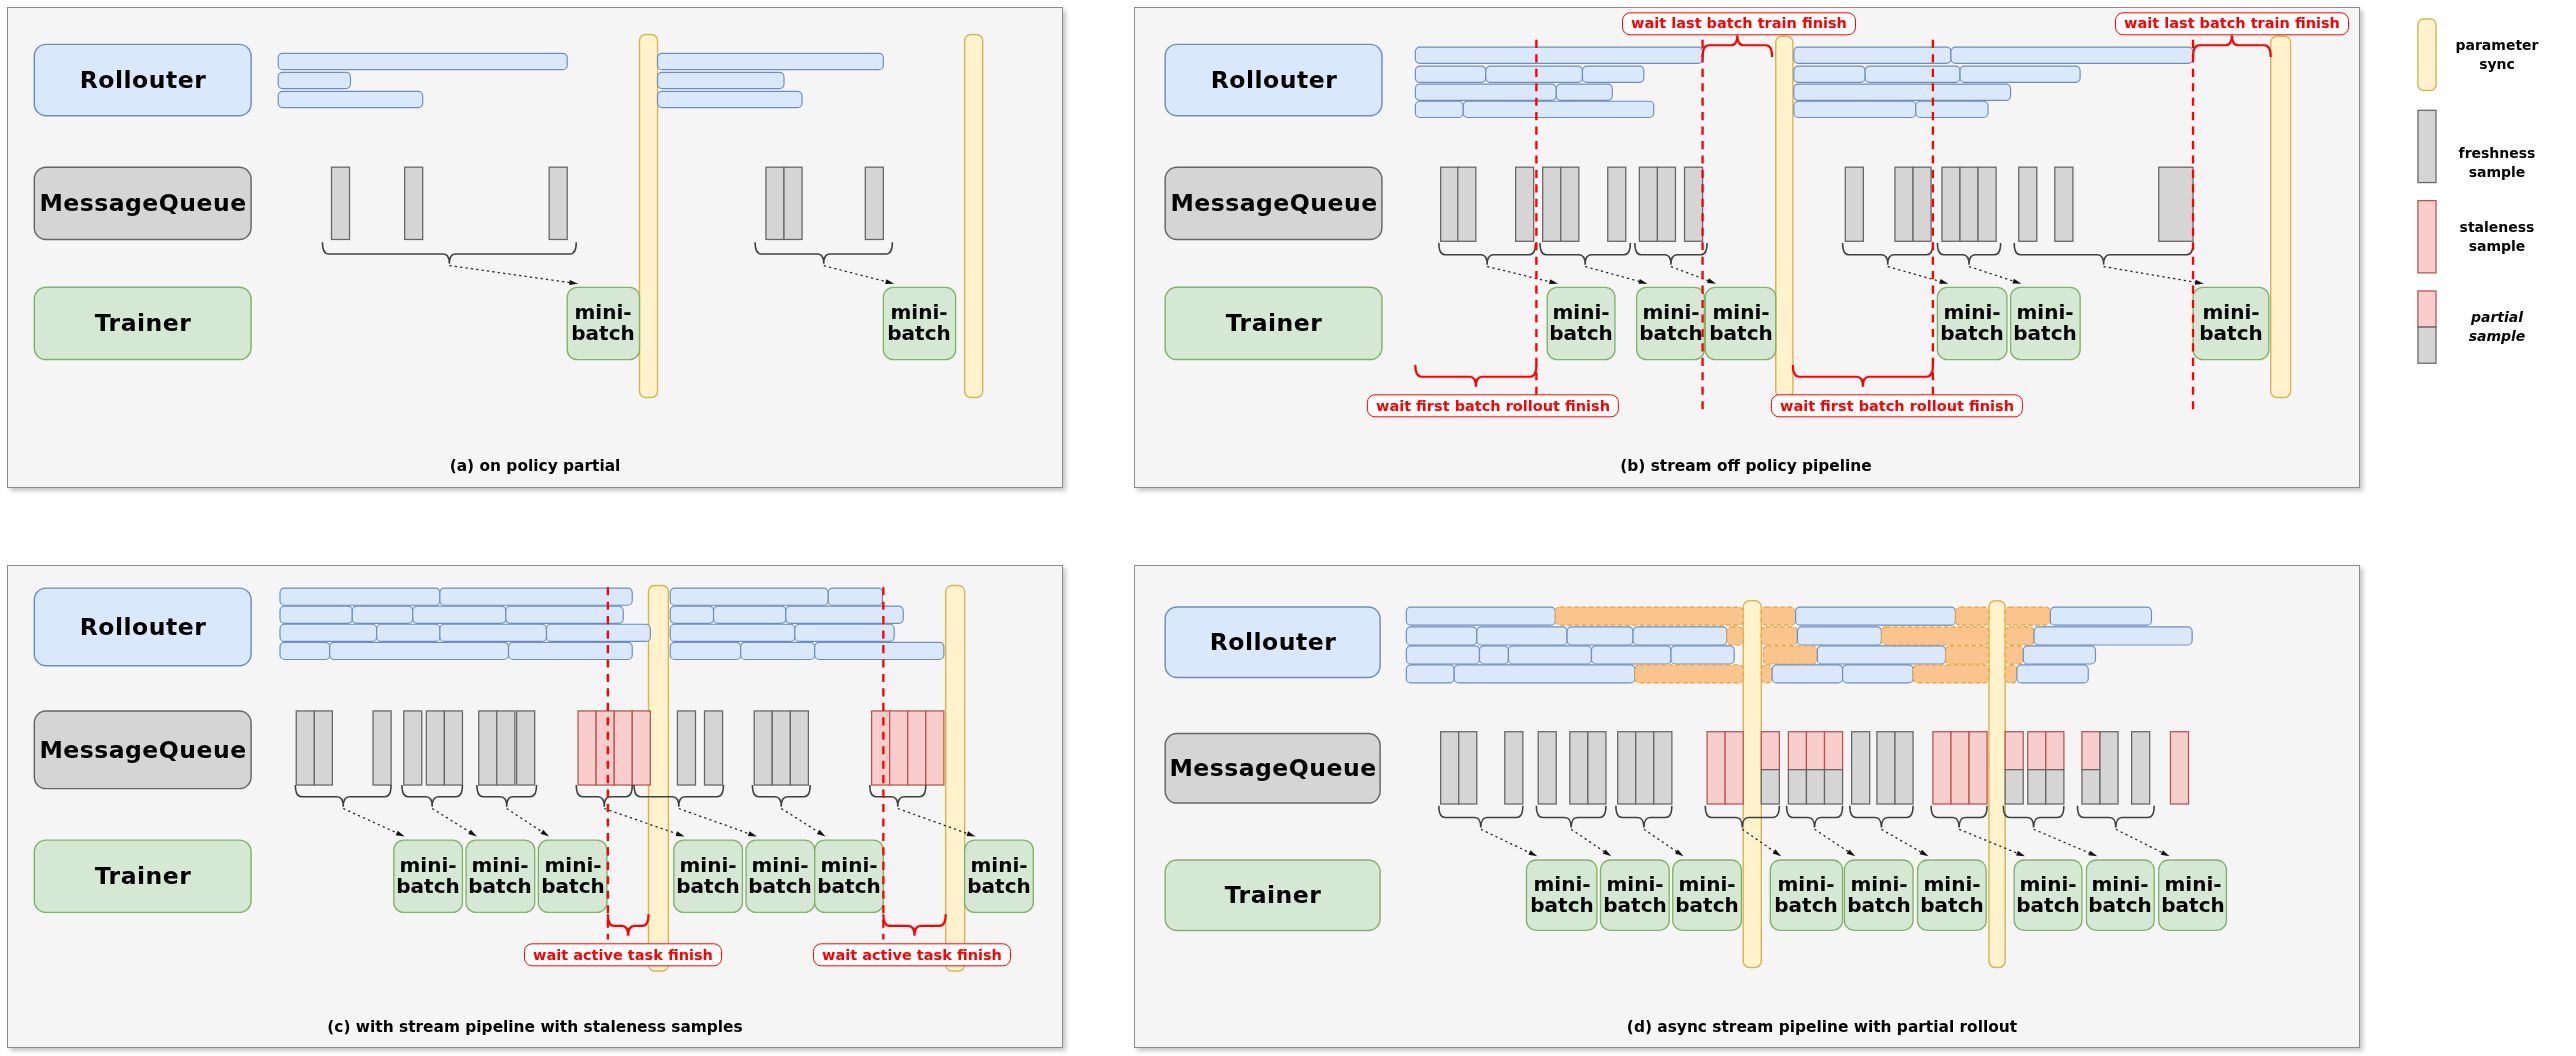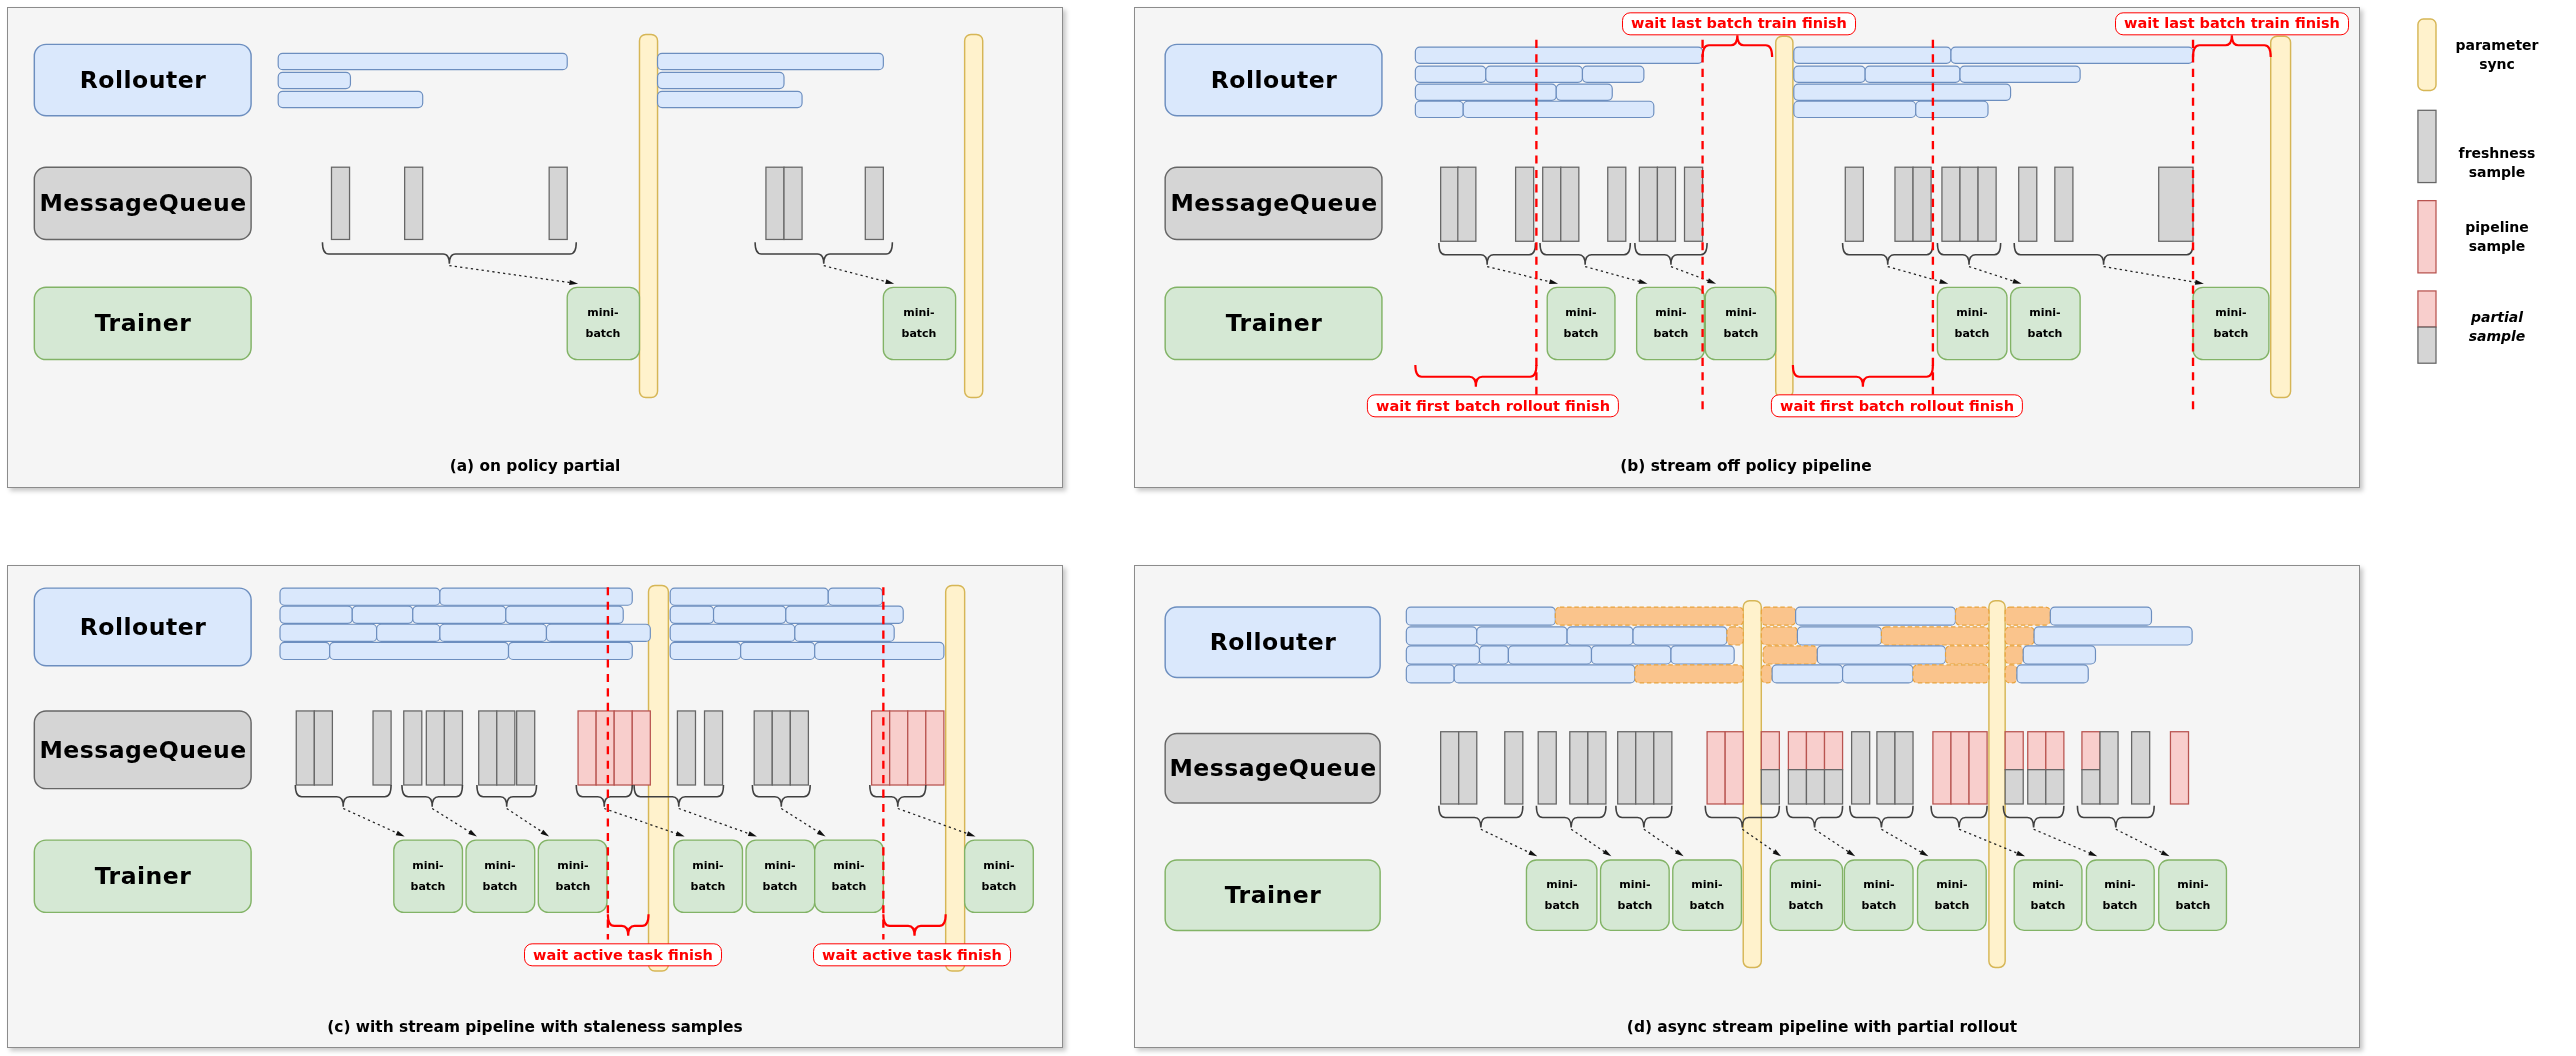--- a/index.html
+++ b/index.html
@@ -7,21 +7,21 @@
          font-family:"DejaVu Sans","Liberation Sans",sans-serif;overflow:hidden;}
   #panels,#overlay{position:absolute;inset:0;}
   #panels{z-index:0;}
   #shapes{position:absolute;top:0;left:0;z-index:1;}
   #overlay{z-index:2;pointer-events:none;}
   .panel{position:absolute;background:#f5f5f5;border:1.8px solid #8c8c8c;
          box-shadow:2.7px 2.7px 4.5px rgba(0,0,0,0.22);box-sizing:border-box;}
   .t{position:absolute;transform:translate(-50%,-50%);font-weight:bold;
      white-space:nowrap;text-align:center;color:#000;}
   .lane-label{font-size:23.5px;letter-spacing:0.5px;}
-  .mb-label{font-size:11px;line-height:21px;}
+  .mb-label{font-size:20px;line-height:21px;}
   .caption{font-size:15.4px;}
   .legend-label{font-size:14px;line-height:19px;text-align:center;}
   .red-label{position:absolute;transform:translate(-50%,-50%);white-space:nowrap;
      font-size:14.5px;font-weight:bold;color:#ff0000;background:#ffffff;
      border:1.8px solid #ff0000;border-radius:8.1px;padding:2.7px 8.1px;text-align:center;}
 </style>
 </head>
 <body>
 
 <div id="stage">
@@ -450,21 +450,21 @@
       <div class="t caption" style="left: 1822px; top: 1027px;">(d) async stream pipeline with partial rollout</div>
       <div class="t legend-label" style="left: 2497px; top: 55px;">
         <div>parameter</div>
         <div>sync</div>
       </div>
       <div class="t legend-label" style="left: 2497px; top: 163px;">
         <div>freshness</div>
         <div>sample</div>
       </div>
       <div class="t legend-label" style="left: 2497px; top: 237px;">
-        <div>pipeline</div>
+        <div>staleness</div>
         <div>sample</div>
       </div>
       <div class="t legend-label" style="left: 2497px; top: 327px; font-style: italic;">
         <div>partial</div>
         <div>sample</div>
       </div>
     </div>
 </div>
 
 

